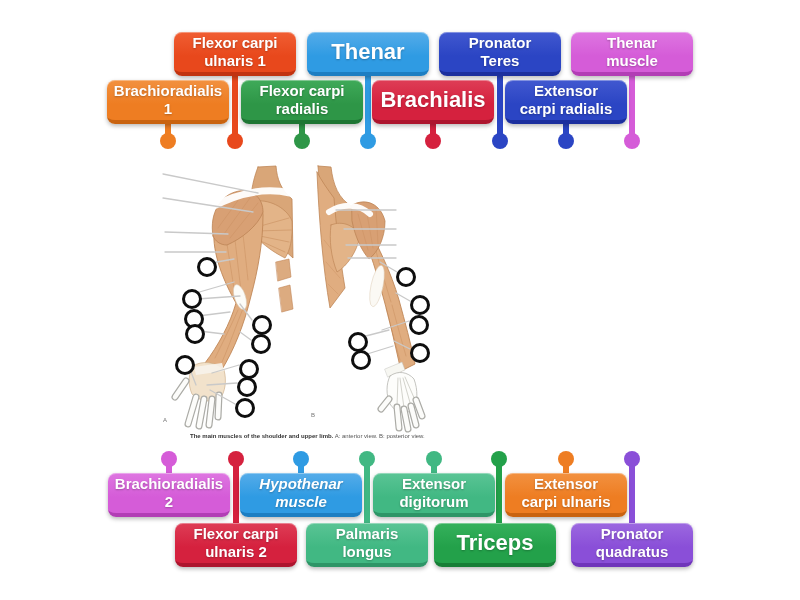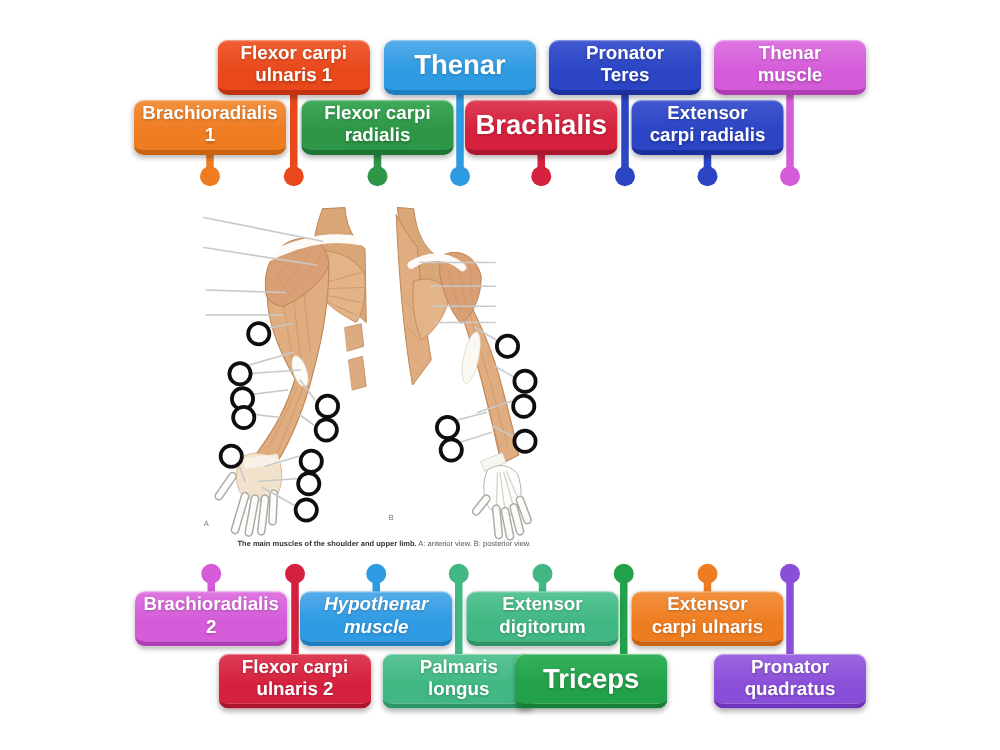--- a/index.html
+++ b/index.html
@@ -220,21 +220,21 @@
       <div class="stem" style="left: 233px; top: 459px; height: 88px; background: rgb(213, 33, 62);"></div>
       <div class="pin-dot" style="left: 228px; top: 451px; background: rgb(213, 33, 62);"></div>
       <div class="label-chip" style="left: 175px; top: 523px; background: linear-gradient(rgb(222, 61, 86), rgb(213, 33, 62) 60%); border-bottom-color: rgb(173, 21, 46);"><span>Flexor carpi
 ulnaris 2</span></div>
       <div class="stem" style="left: 364px; top: 459px; height: 88px; background: rgb(65, 184, 131);"></div>
       <div class="pin-dot" style="left: 359px; top: 451px; background: rgb(65, 184, 131);"></div>
       <div class="label-chip" style="left: 306px; top: 523px; background: linear-gradient(rgb(90, 196, 149), rgb(65, 184, 131) 60%); border-bottom-color: rgb(46, 149, 103);"><span>Palmaris
 longus</span></div>
       <div class="stem" style="left: 496px; top: 459px; height: 88px; background: rgb(35, 161, 74);"></div>
       <div class="pin-dot" style="left: 491px; top: 451px; background: rgb(35, 161, 74);"></div>
-      <div class="label-chip lg" style="left: 412px; top: 523px; background: linear-gradient(rgb(53, 177, 92), rgb(35, 161, 74) 60%); border-bottom-color: rgb(23, 126, 54);"><span>Triceps</span></div>
+      <div class="label-chip lg" style="left: 434px; top: 523px; background: linear-gradient(rgb(53, 177, 92), rgb(35, 161, 74) 60%); border-bottom-color: rgb(23, 126, 54);"><span>Triceps</span></div>
       <div class="stem" style="left: 629px; top: 459px; height: 88px; background: rgb(138, 79, 216);"></div>
       <div class="pin-dot" style="left: 624px; top: 451px; background: rgb(138, 79, 216);"></div>
       <div class="label-chip" style="left: 571px; top: 523px; background: linear-gradient(rgb(156, 104, 224), rgb(138, 79, 216) 60%); border-bottom-color: rgb(111, 53, 186);"><span>Pronator
 quadratus</span></div>
       <div class="target" style="left: 197px; top: 257px;"></div>
       <div class="target" style="left: 182px; top: 289px;"></div>
       <div class="target" style="left: 184px; top: 309px;"></div>
       <div class="target" style="left: 185px; top: 324px;"></div>
       <div class="target" style="left: 175px; top: 355px;"></div>
       <div class="target" style="left: 252px; top: 315px;"></div>

